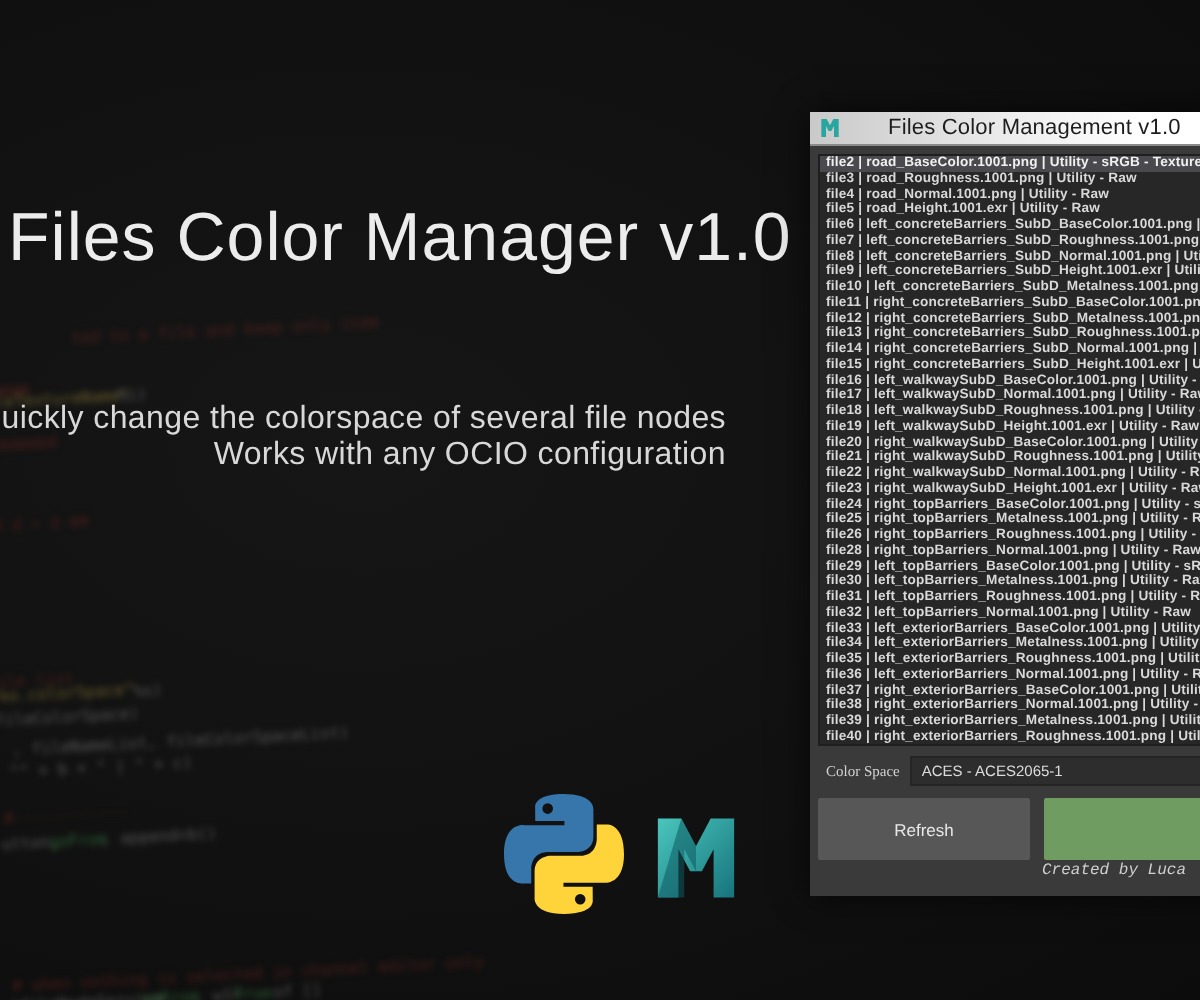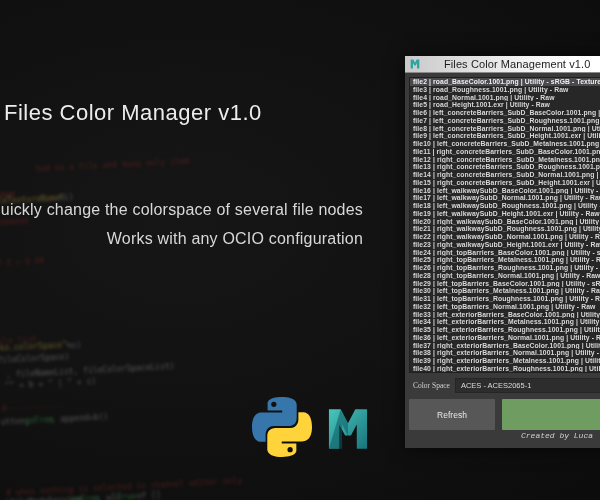--- a/index.html
+++ b/index.html
@@ -13,27 +13,27 @@
   .code-layer {
     position:absolute; inset:0; transform:rotate(-3deg);
     filter:blur(1.6px); opacity:.55; pointer-events:none;
     font-family:"DejaVu Sans Mono", monospace; font-size:8px;
   }
   .code-frag { position:absolute; white-space:nowrap; }
 
   
   .hero-title {
     position:absolute; left:4px; top:100px; width:420px;
-    font-size:22px; font-weight:300; letter-spacing:.5px; color:#ececec;
+    font-size:34px; font-weight:300; letter-spacing:.5px; color:#ececec;
     white-space:nowrap;
   }
   .hero-sub { position:absolute; right:237px; white-space:nowrap;
     font-size:16px; font-weight:300; color:#d8d8d8; letter-spacing:.2px; }
   .hero-sub.l1 { top:201px; }
-  .hero-sub.l2 { top:230px; }
+  .hero-sub.l2 { top:219px; }
 
   
   .logo-python { position:absolute; left:252px; top:397px; width:60px; height:60px; }
   .logo-maya   { position:absolute; left:326px; top:402px; width:44px; height:54px; }
 
   
   .app-window {
     position:absolute; left:405px; top:56px; width:240px; height:392px;
     box-shadow:0 0 16px rgba(0,0,0,.65);
     display:flex; flex-direction:column;
@@ -69,21 +69,21 @@
     flex:1; height:13px; line-height:13px; background:#2d2d2d;
     border:1px solid #252525; border-right:none;
     font-size:7.5px; color:#dcdcdc; padding-left:5px; white-space:nowrap;
   }
 
   .btn-row { margin-top:6px; display:flex; gap:7px; height:31px; flex:0 0 31px; }
   .btn {
     border:none; border-radius:1px; font-family:"Liberation Sans",sans-serif;
     font-size:8.5px; color:#e8e8e8; cursor:pointer;
   }
-  .btn.refresh { width:86px; background:#575757; }
+  .btn.refresh { width:106px; background:#575757; }
   .btn.green   { flex:1; background:#6f9c60; }
 
   .credit {
     position:absolute; left:112px; bottom:4px; white-space:nowrap;
     font-size:8px; font-style:italic; color:#cfcfcf;font-family:Liberation Mono, monospace;
   }
   .win-footer { position:relative; flex:1; }
 </style>
 </head>
 <body>

